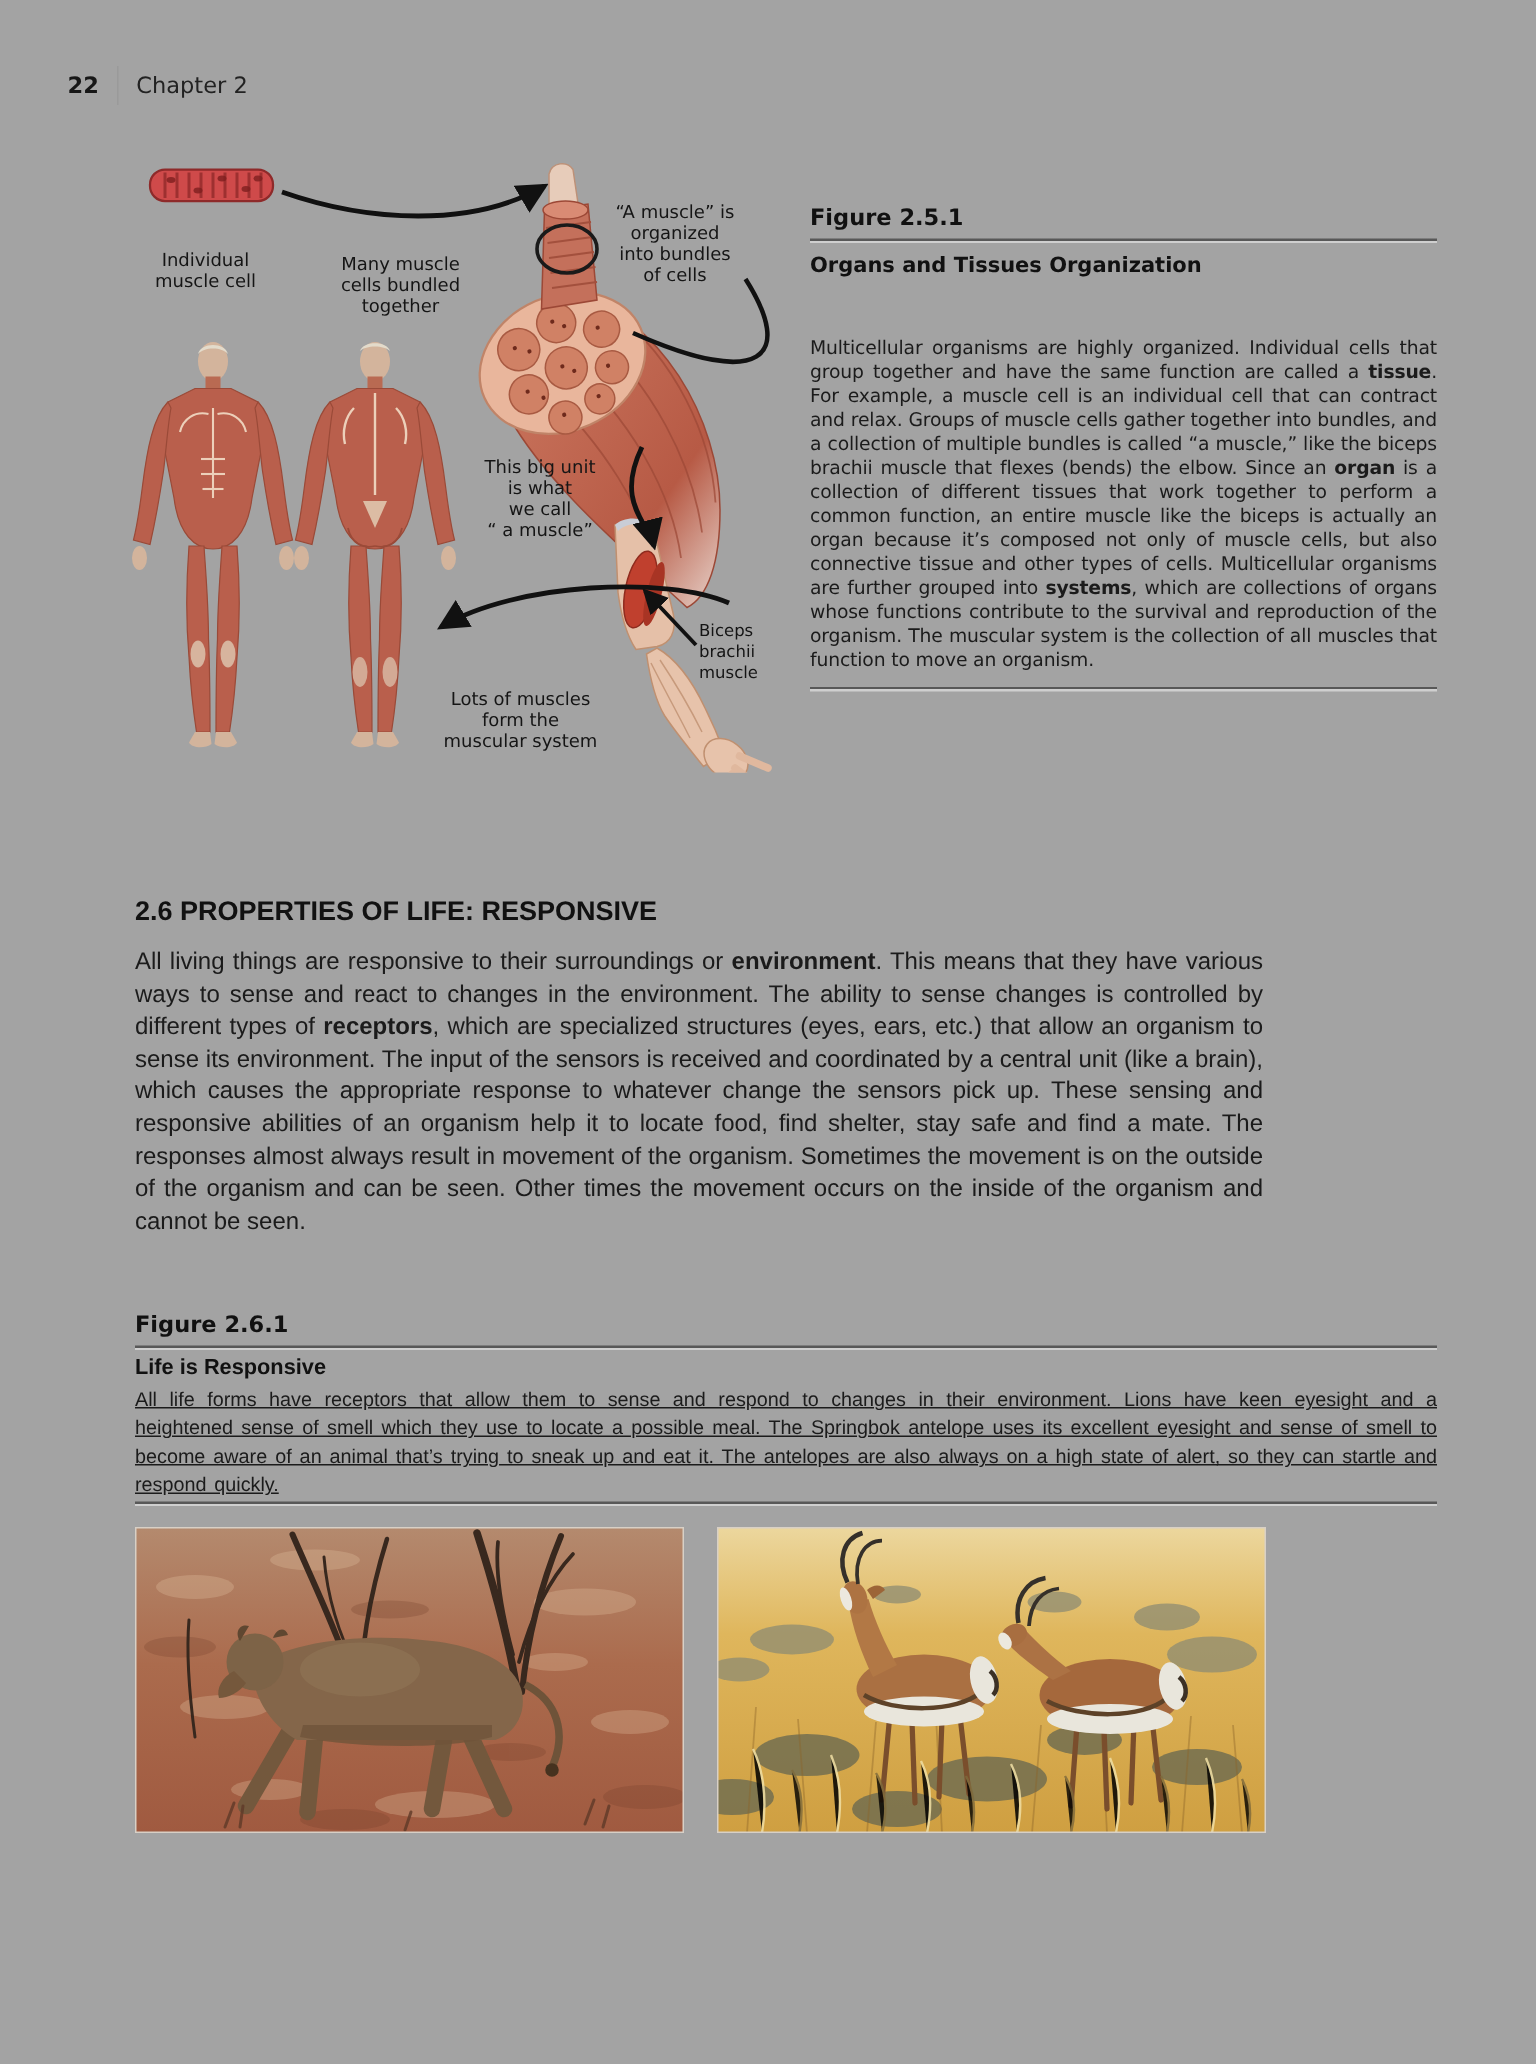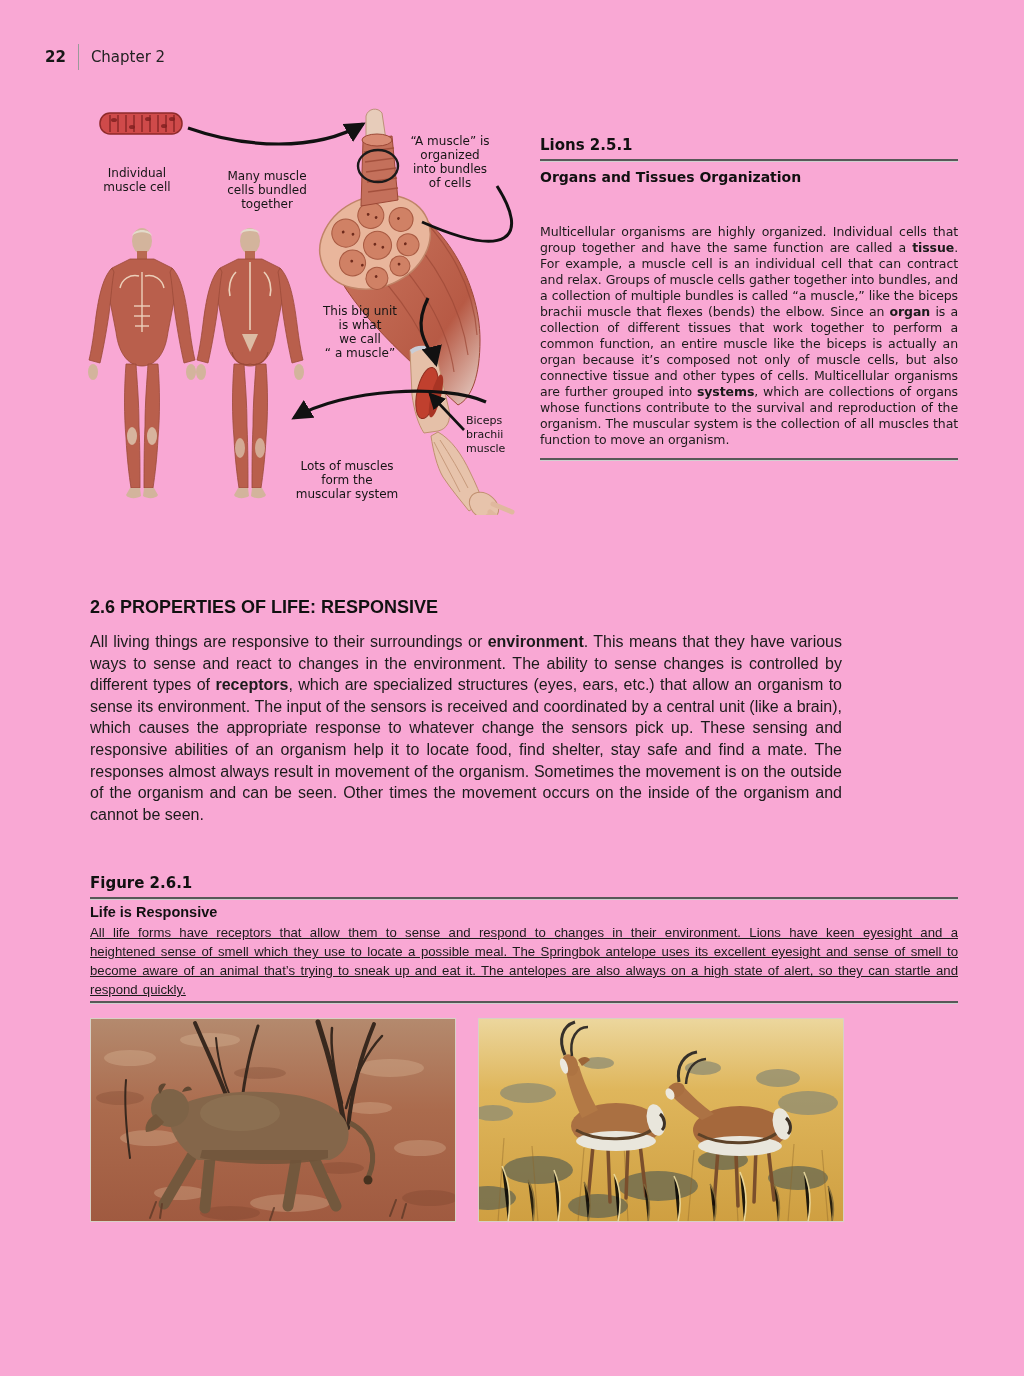--- a/index.html
+++ b/index.html
@@ -1,16 +1,16 @@
 <!DOCTYPE html>
 <html><head>
 <meta charset="utf-8">
 <style>
   html,body{margin:0;padding:0;background:#ffffff;}
-  .page{position:relative;width:1024px;height:1376px;background:#f9a8d4;overflow:hidden;
+  .page{position:relative;width:1024px;height:1376px;background:#a3a3a3;overflow:hidden;
         font-family:"DejaVu Sans",sans-serif;color:#171717;}
   .abs{position:absolute;}
   
   .pgnum{font-weight:bold;font-size:15px;}
   .chap{font-size:15px;color:#222;}
   .hdiv{width:1px;height:26px;background:#9a9a9a;}
   
   .dlabel{white-space:pre-line;text-align:center;font-size:12px;line-height:1.17;color:#151515;margin-top:28px;}
   .dlabel-sm{white-space:pre-line;text-align:left;font-size:11px;line-height:1.25;color:#151515;}
   
@@ -222,21 +222,21 @@
 form the
 muscular system</div>
   <div class="abs dlabel" style="left:293px;top:276px;width:134px;">This big unit
 is what
 we call
 “ a muscle”</div>
   <div class="abs dlabel-sm" style="left:466px;top:414px;width:60px;">Biceps
 brachii
 muscle</div>
 
-  <div class="abs figlabel" style="left:540px;top:136px;">Lions 2.5.1</div>
+  <div class="abs figlabel" style="left:540px;top:136px;">Figure 2.5.1</div>
   <div class="abs rule" style="left:540px;top:159px;width:418px;"></div>
   <div class="abs figtitle" style="left:540px;top:169px;">Organs and Tissues Organization</div>
   <div class="abs figbody" style="left:540px;top:188px;width:418px;"><span>Multicellular organisms are highly organized. Individual cells that group together and have the same function are called a </span><b>tissue</b><span>. For example, a muscle cell is an individual cell that can contract and relax. Groups of muscle cells gather together into bundles, and a collection of multiple bundles is called “a muscle,” like the biceps brachii muscle that flexes (bends) the elbow. Since an </span><b>organ</b><span> is a collection of different tissues that work together to perform a common function, an entire muscle like the biceps is actually an organ because it’s composed not only of muscle cells, but also connective tissue and other types of cells. Multicellular organisms are further grouped into </span><b>systems</b><span>, which are collections of organs whose functions contribute to the survival and reproduction of the organism. The muscular system is the collection of all muscles that function to move an organism.</span></div>
   <div class="abs rule" style="left:540px;top:458px;width:418px;"></div>
 
   <div class="abs sechead" style="left:90px;top:597px;">2.6 PROPERTIES OF LIFE: RESPONSIVE</div>
   <div class="abs secbody" style="left:90px;top:631px;width:752px;"><span>All living things are responsive to their surroundings or </span><b>environment</b><span>. This means that they have various ways to sense and react to changes in the environment. The ability to sense changes is controlled by different types of </span><b>receptors</b><span>, which are specialized structures (eyes, ears, etc.) that allow an organism to sense its environment. The input of the sensors is received and coordinated by a central unit (like a brain), which causes the appropriate response to whatever change the sensors pick up. These sensing and responsive abilities of an organism help it to locate food, find shelter, stay safe and find a mate. The responses almost always result in movement of the organism. Sometimes the movement is on the outside of the organism and can be seen. Other times the movement occurs on the inside of the organism and cannot be seen.</span></div>
 
   <div class="abs figlabel" style="left:90px;top:874px;text-align:center;">Figure 2.6.1</div>
   <div class="abs rule" style="left:90px;top:897px;width:868px;"></div>

